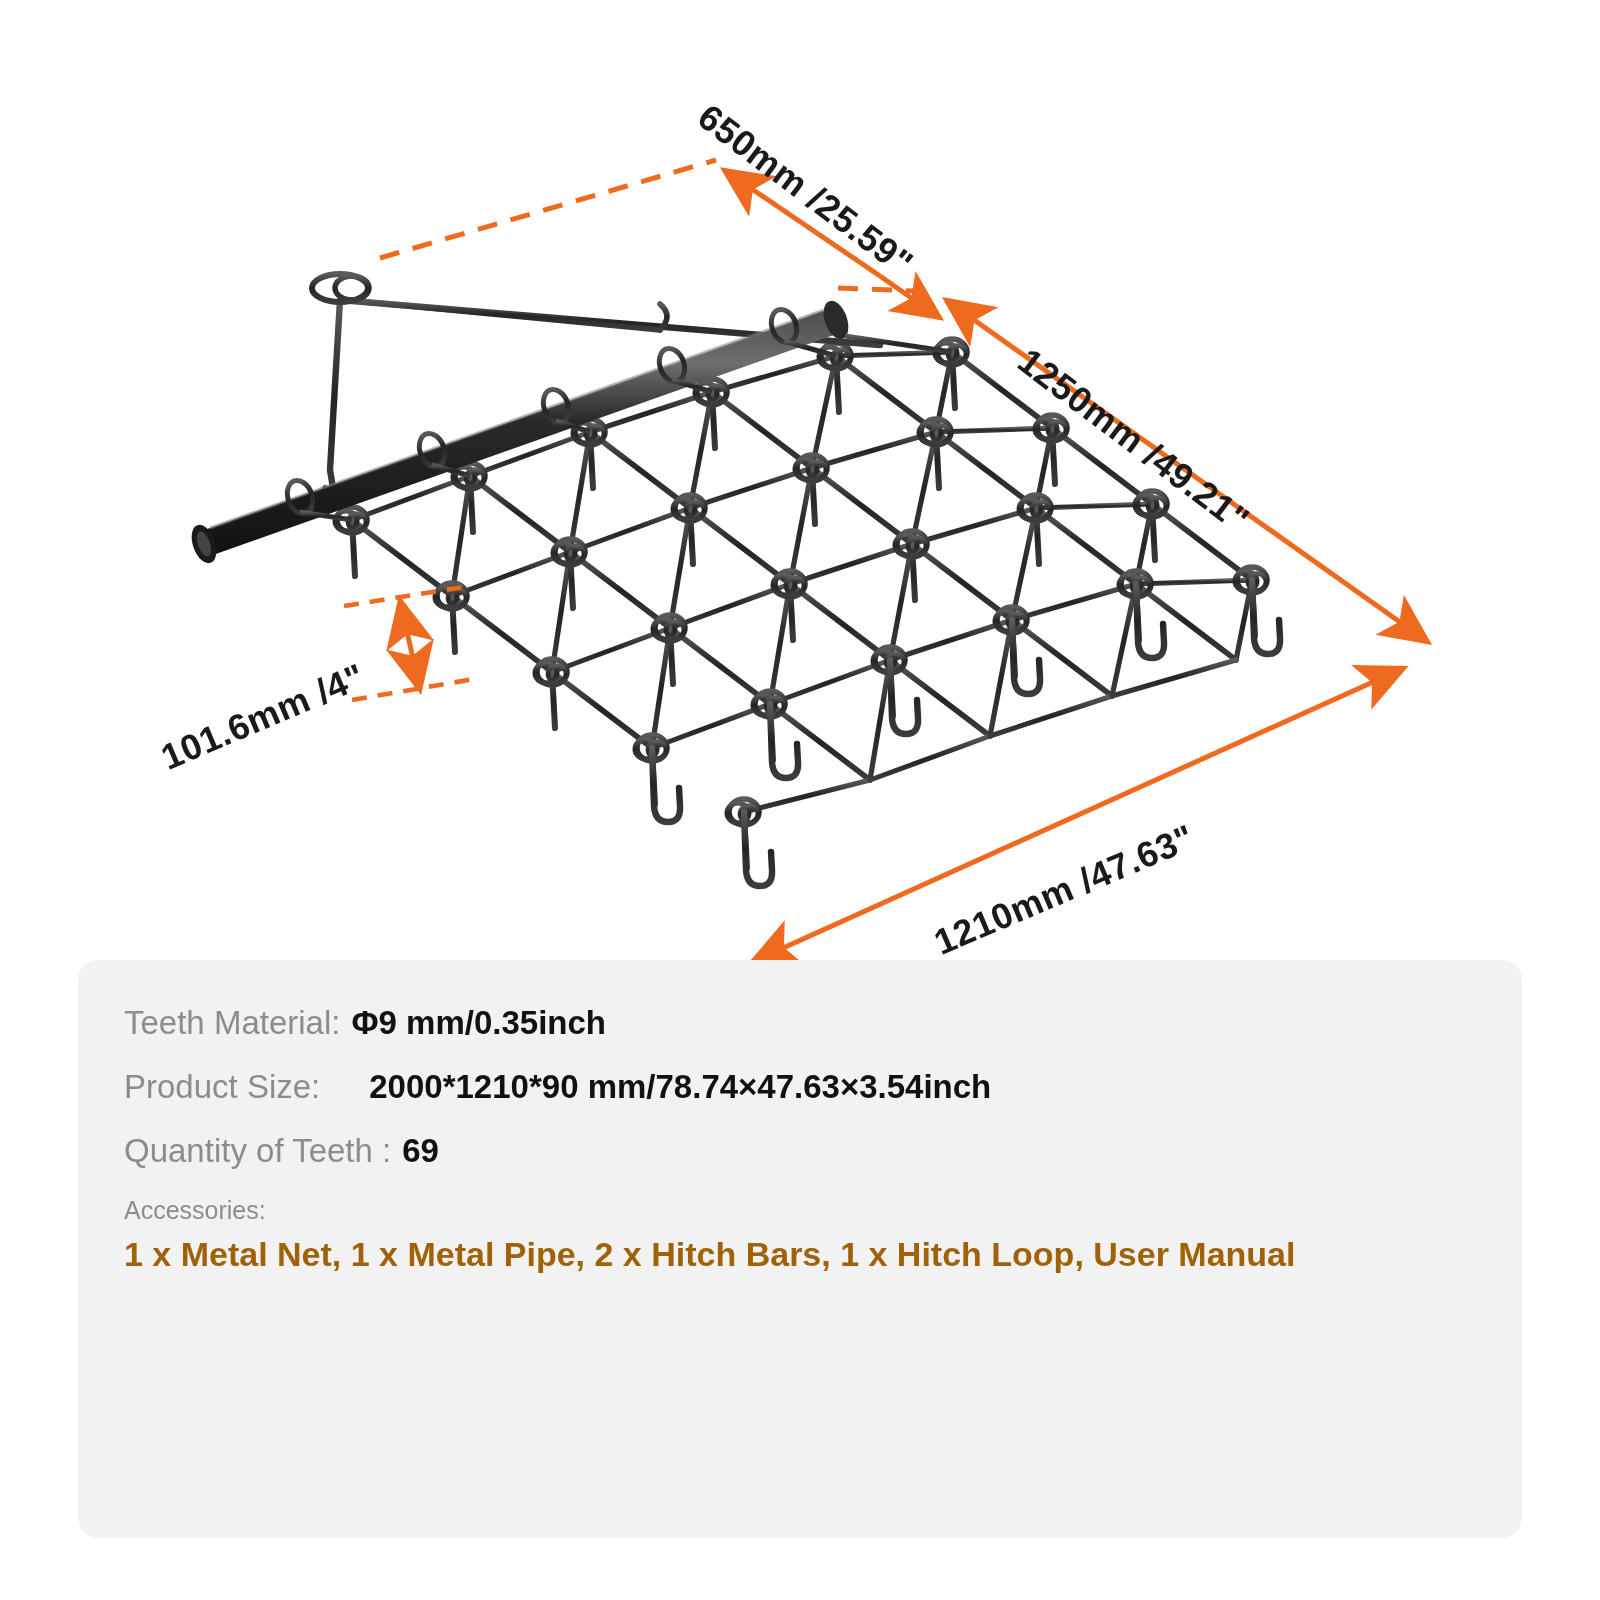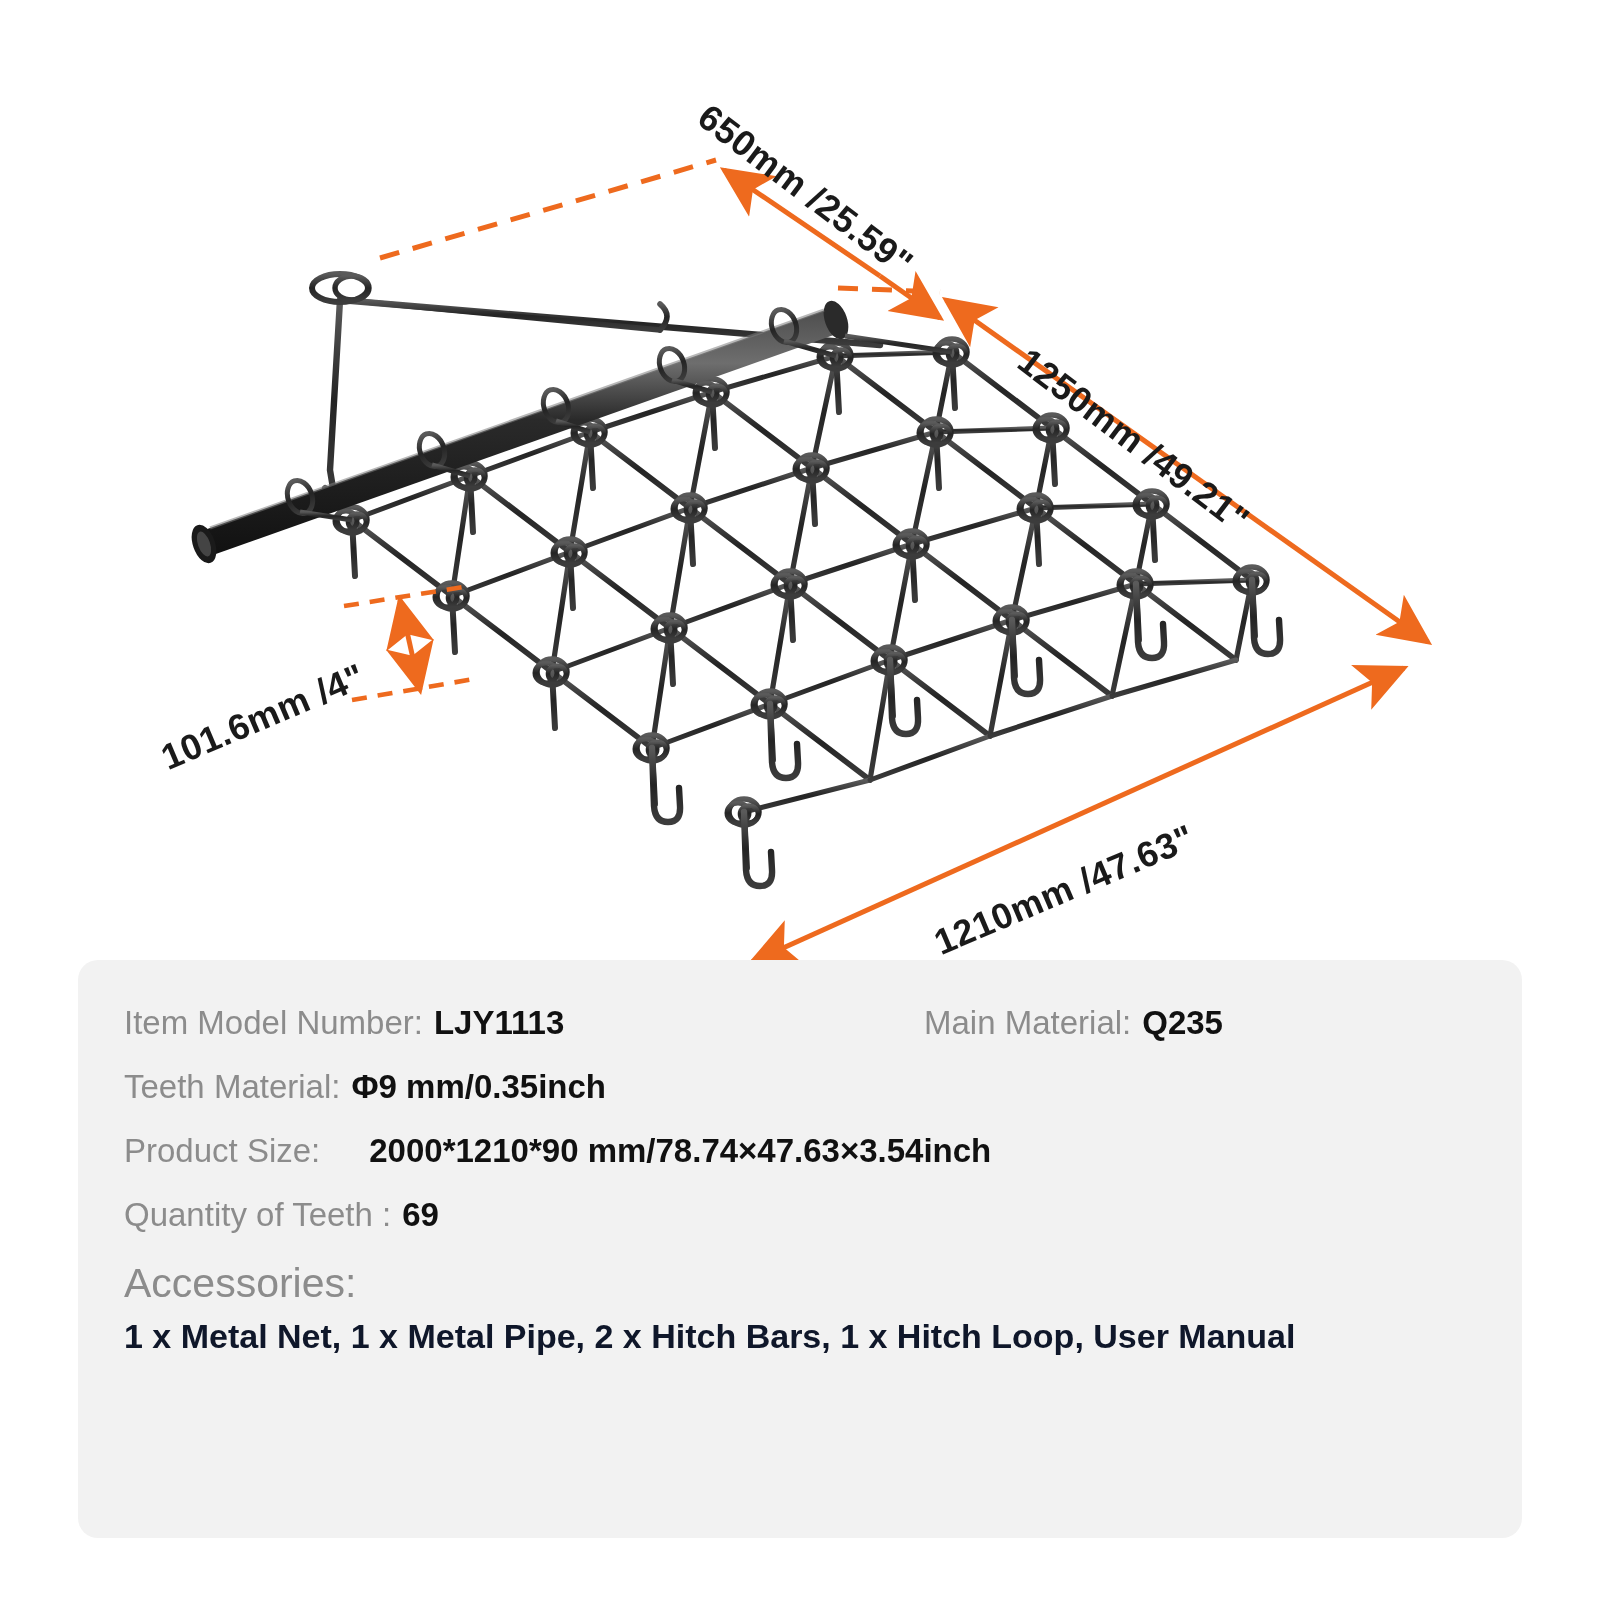--- a/index.html
+++ b/index.html
@@ -102,29 +102,29 @@
   .spec-val {
     font-size: 33px;
     color: #111111;
     font-weight: 700;
   }
 
   #accessories-block {
     margin-top: 4px;
   }
   #accessories-label {
-    font-size: 41px;
+    font-size: 25px;
     color: #8c8c8c;
     font-weight: 400;
     display: block;
     margin-bottom: 10px;
   }
   #accessories-value {
     font-size: 34px;
-    color: #0f172a;
+    color: #a16207;
     font-weight: 700;
     display: block;
     white-space: nowrap;
   }
 </style>
 </head>
 <body>
 
 <div id="illustration">
 
@@ -360,30 +360,20 @@
 
   <div class="dim-label" id="label-1250">1250mm /49.21"</div>
 
   <div class="dim-label" id="label-1210">1210mm /47.63"</div>
 
   <div class="dim-label" id="label-1016">101.6mm /4"</div>
 </div>
 
 <div id="spec-panel">
 
-  <div class="spec-row">
-    <div class="spec-cell col-left">
-      <span class="spec-key">Item Model Number:</span>
-      <span class="spec-val">LJY1113</span>
-    </div>
-    <div class="spec-cell col-right">
-      <span class="spec-key">Main Material:</span>
-      <span class="spec-val">Q235</span>
-    </div>
-  </div>
 
   <div class="spec-row">
     <div class="spec-cell col-left">
       <span class="spec-key">Teeth Material:</span>
       <span class="spec-val">Φ9 mm/0.35inch</span>
     </div>
   </div>
 
   <div class="spec-row">
     <div class="spec-cell full">

